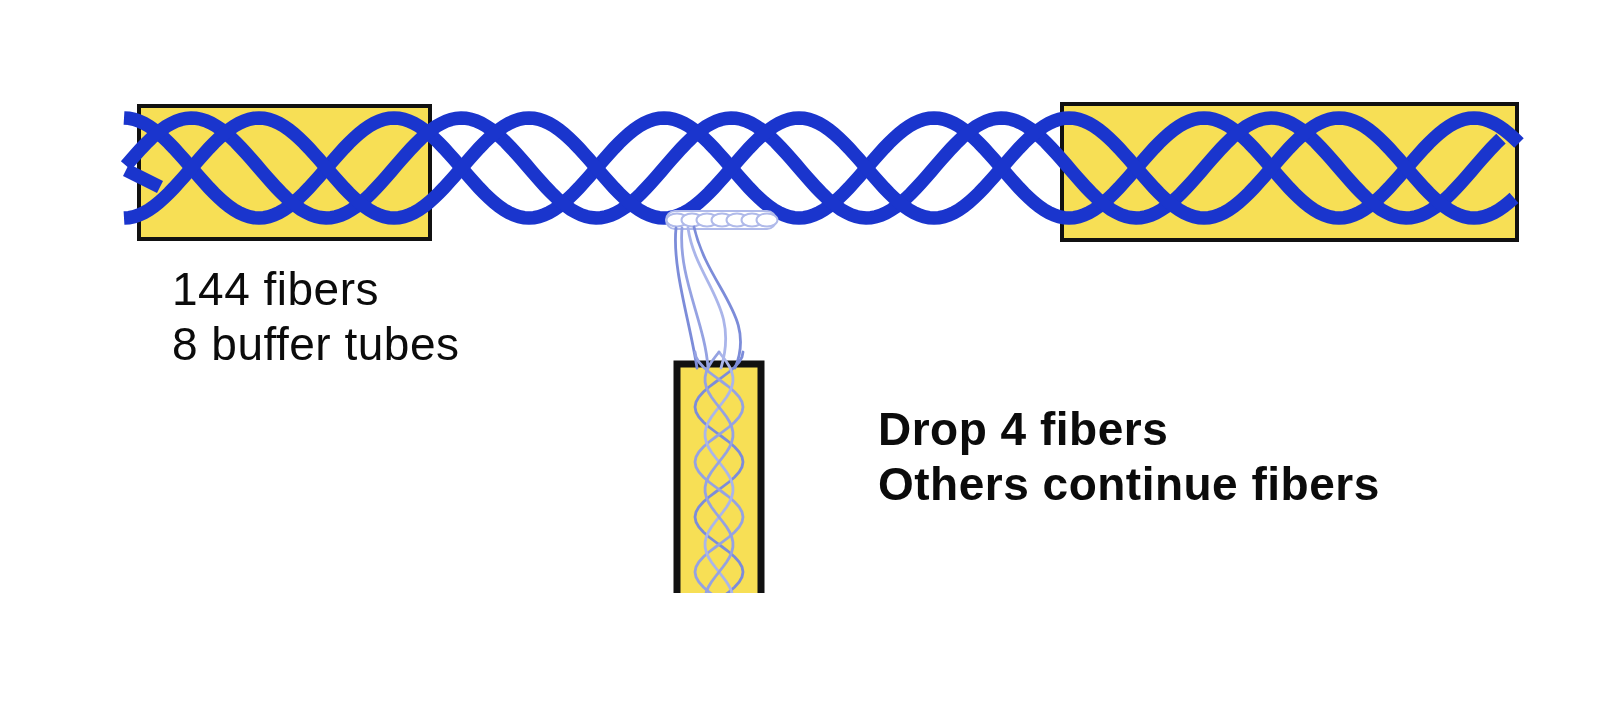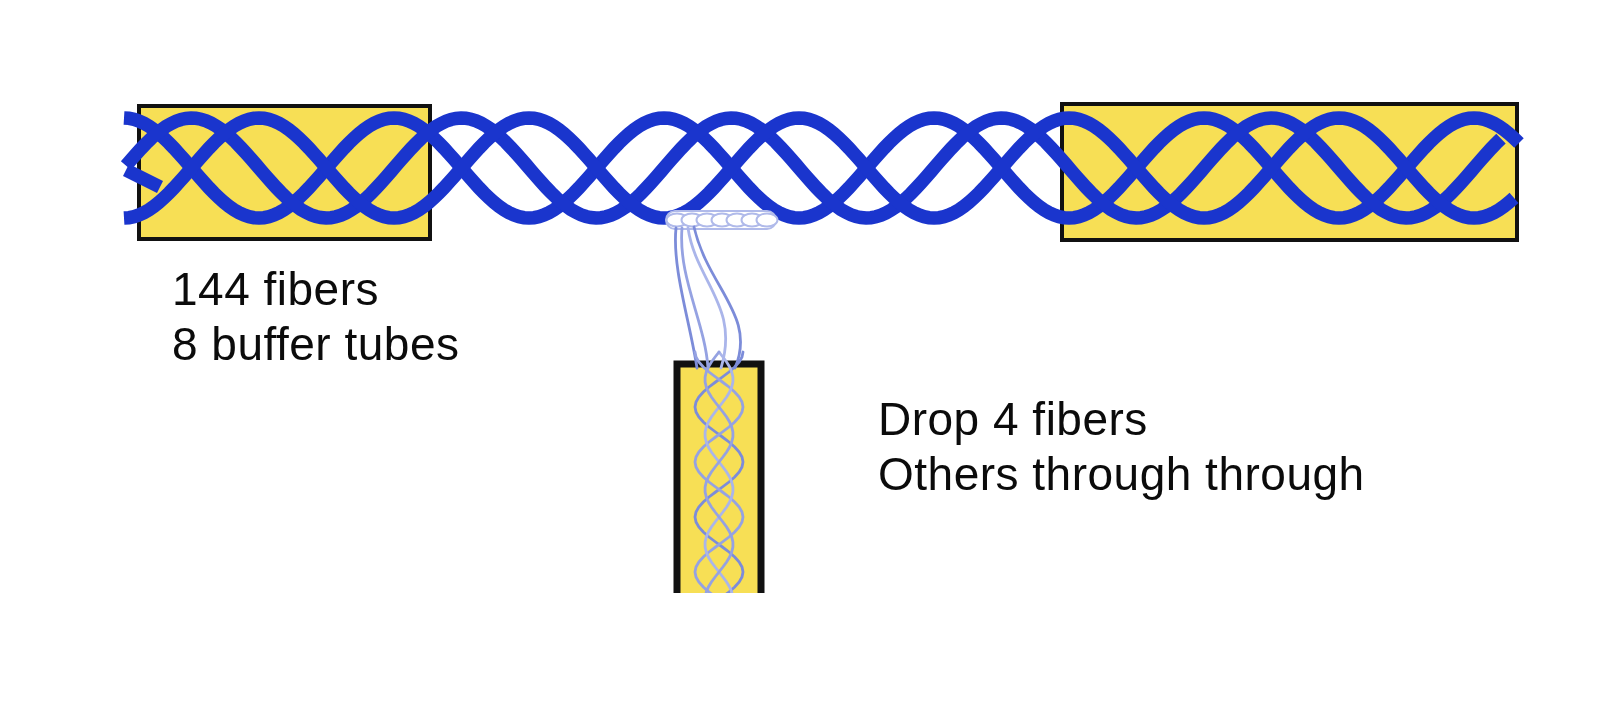--- a/index.html
+++ b/index.html
@@ -14,21 +14,21 @@
   .canvas svg{position:absolute;left:0;top:0;}
   .diagram-label{
     position:absolute;
     color:var(--text,#0b0b0b);
     font-size:46px;
     line-height:55px;
     letter-spacing:0.5px;
     white-space:nowrap;
   }
   .label-left{left:172px;top:262px;}
-  .label-right{left:878px;top:392px;}
+  .label-right{left:878px;top:402px;font-weight:bold;}
   .diagram-label span{display:block;}
 </style>
 </head>
 <body>
 
 <div class="canvas">
 
   <svg id="dg" width="1600" height="727" viewBox="0 0 1600 727">
     <g id="g-jackets">
         <rect x="139" y="106" width="291" height="133" fill="#f7df55" stroke="#111111" stroke-width="4"></rect>
@@ -63,16 +63,16 @@
       </g>
   </svg>
 
   <div class="diagram-label label-left">
     <span>144 fibers</span>
     <span>8 buffer tubes</span>
   </div>
 
   <div class="diagram-label label-right">
     <span>Drop 4 fibers</span>
-    <span>Others through through</span>
+    <span>Others continue fibers</span>
   </div>
 
 </div>
 
 </body></html>

